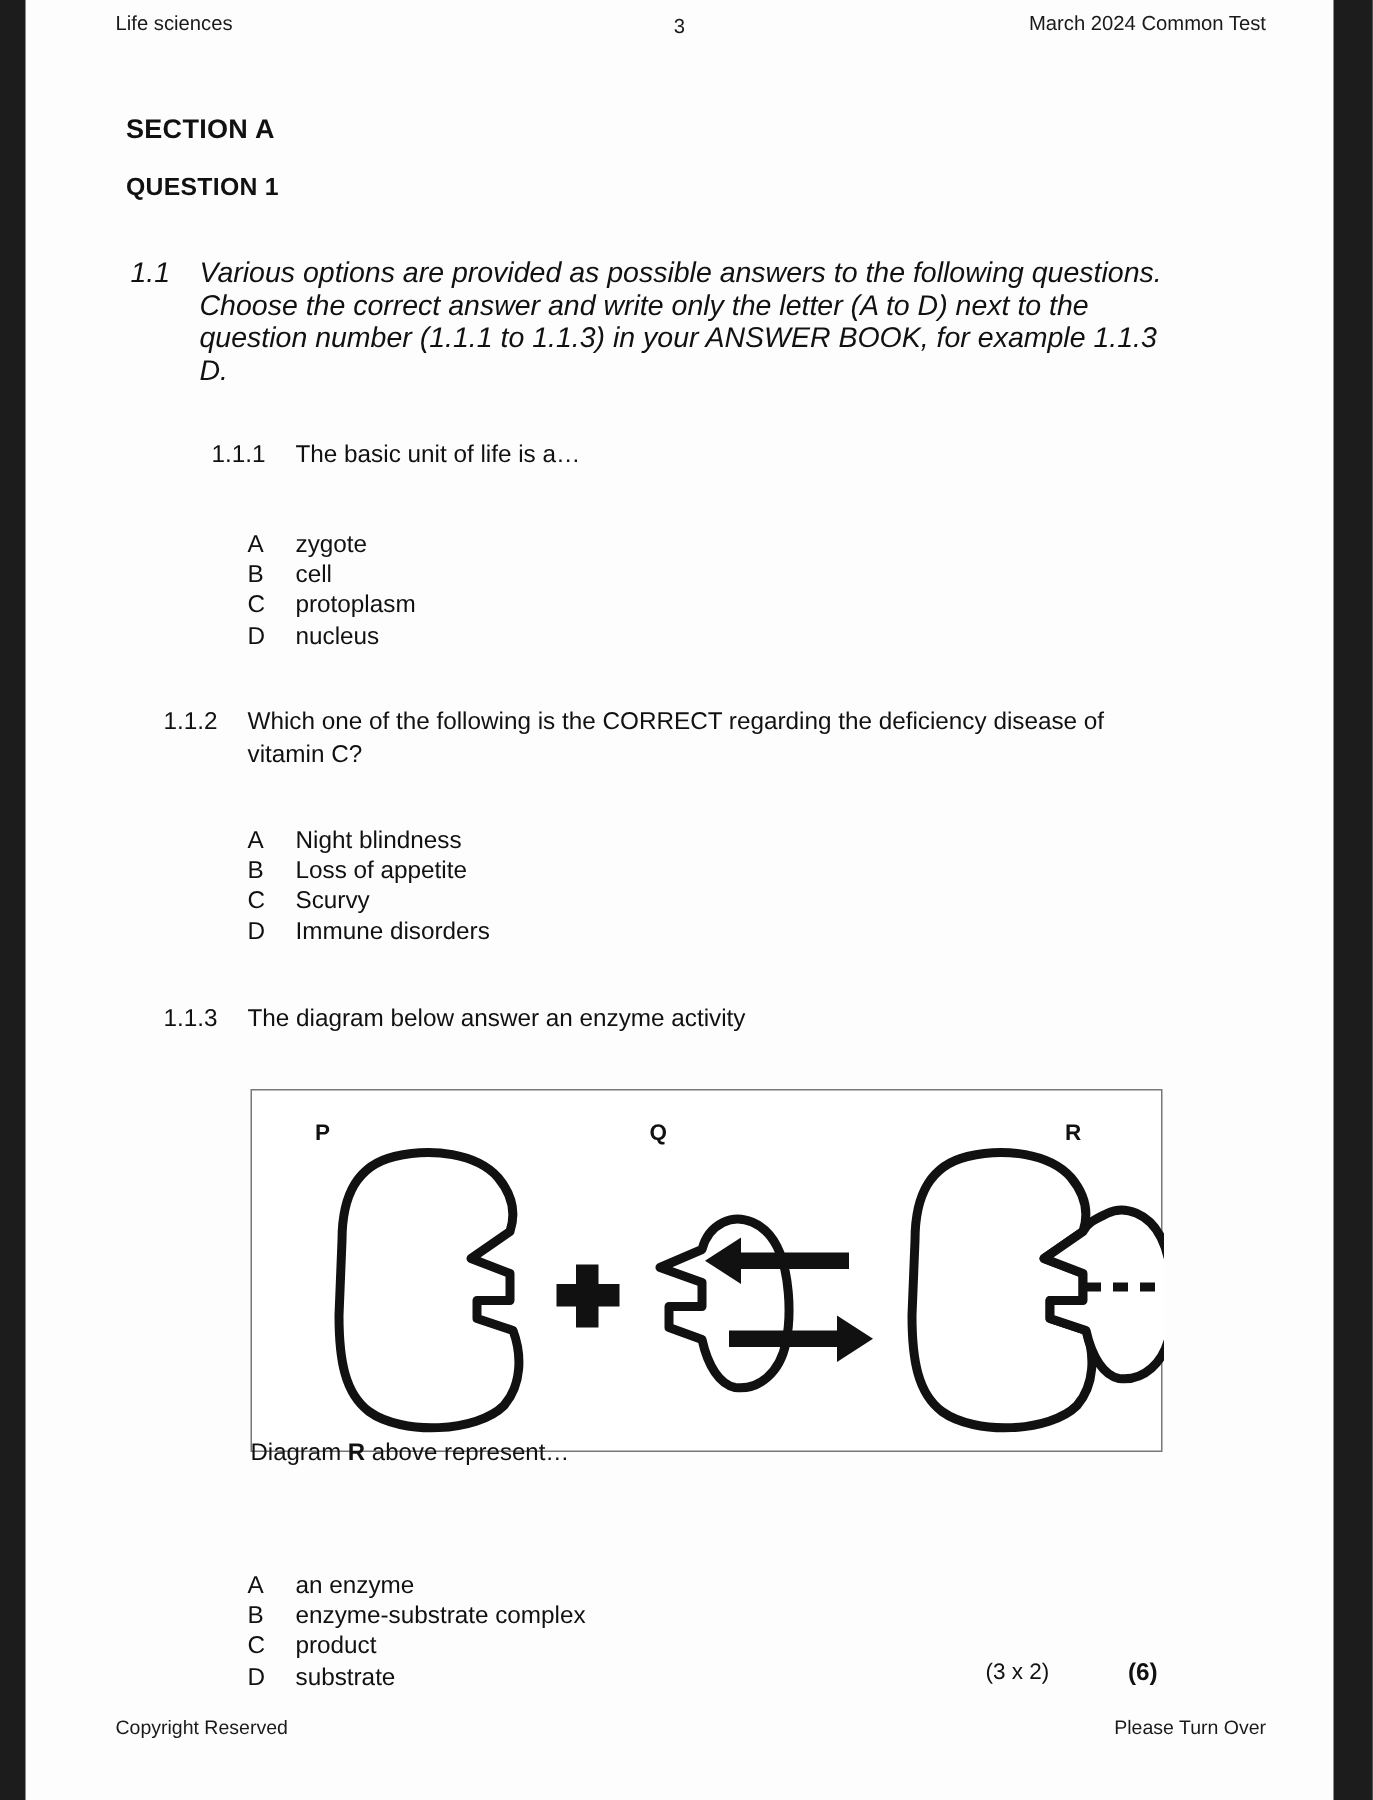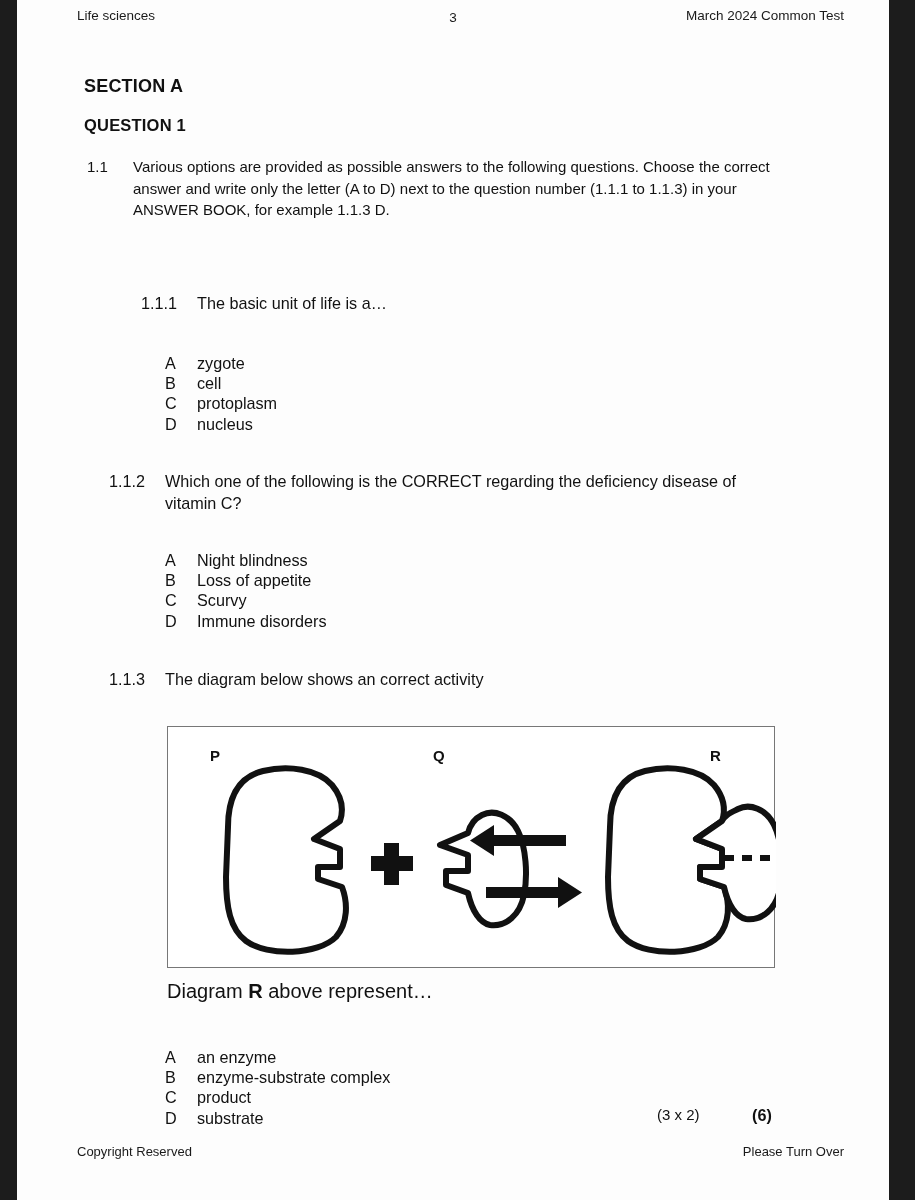--- a/index.html
+++ b/index.html
@@ -73,25 +73,26 @@
     left: 67px;
     top: 56px;
     font-size: 16.5px;
     font-weight: bold;
     letter-spacing: 0.2px;
   }
 
   .q11 {
     position: absolute;
     left: 70px;
-    top: 96px;
+    top: 112px;
     width: 700px;
     display: flex;
-    font-size: 15px;
+    font-size: 19px;
     line-height: 21.5px;
+    font-style: italic;
   }
   .q11 .num { width: 46px; flex: 0 0 46px; }
   .q11 .txt { flex: 1; }
 
   .sub-q {
     position: absolute;
     display: flex;
     font-size: 16.2px;
     line-height: 22px;
     width: 660px;
@@ -139,22 +140,22 @@
     position: absolute;
     left: 0;
     top: 0;
     width: 608px;
     height: 242px;
   }
 
   .diagram-caption {
     position: absolute;
     left: 150px;
-    top: 920px;
-    font-size: 20px;
+    top: 900px;
+    font-size: 16px;
   }
   .diagram-caption b { font-weight: bold; }
 
   .marks-mult {
     position: absolute;
     left: 640px;
     top: 1046px;
     font-size: 15px;
   }
   .marks-total {
@@ -242,21 +243,21 @@
         <div class="label">Scurvy</div>
       </div>
       <div class="opt-row">
         <div class="letter">D</div>
         <div class="label">Immune disorders</div>
       </div>
     </div>
 
     <div class="sub-q q113">
       <div class="num">1.1.3</div>
-      <div class="txt">The diagram below shows an correct activity</div>
+      <div class="txt">The diagram below answer an enzyme activity</div>
     </div>
 
     <div class="diagram-box">
       <svg class="diag-svg" viewBox="0 0 608 242" xmlns="http://www.w3.org/2000/svg">
 
         <path fill="#ffffff" stroke="#111111" stroke-width="6" stroke-linejoin="round" stroke-linecap="round" d="M 60 100
              C 60 70, 70 50, 95 44
              C 120 38, 150 42, 164 58
              C 174 70, 176 82, 172 94
              L 146 112

